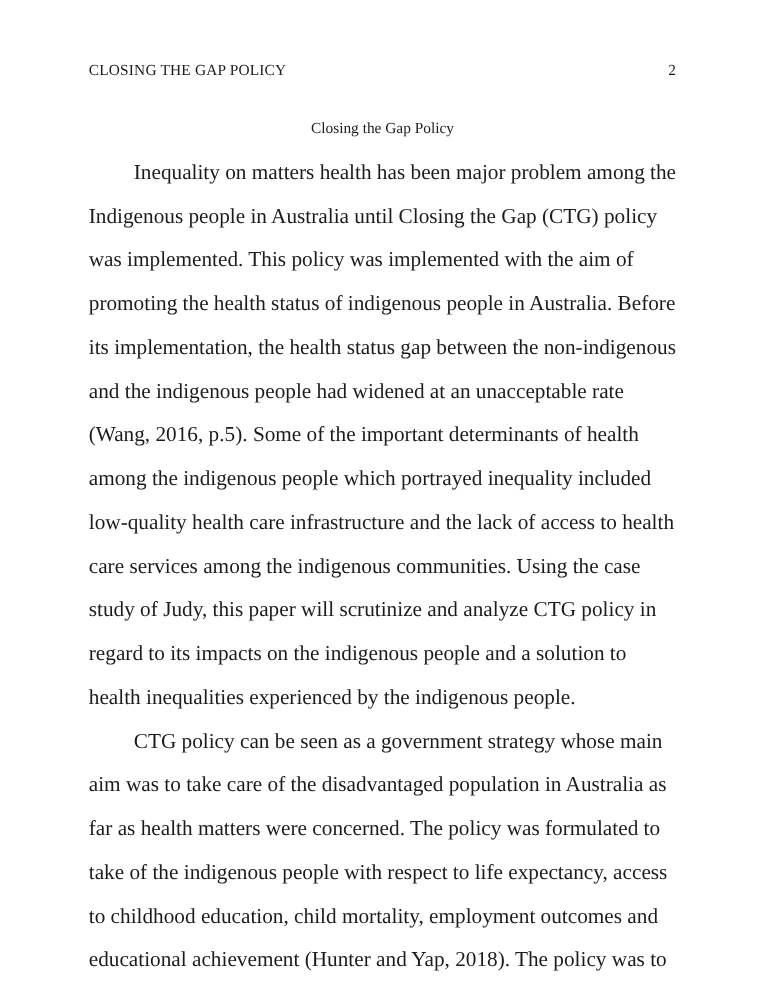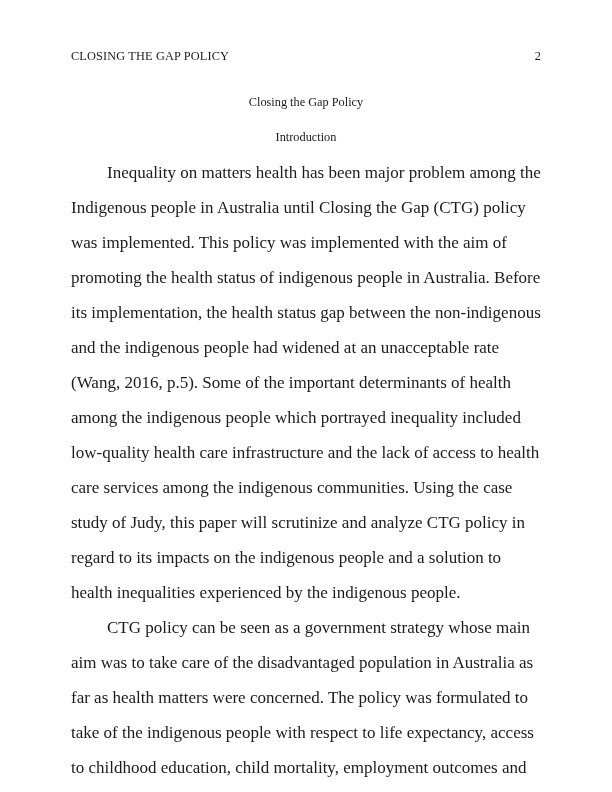--- a/index.html
+++ b/index.html
@@ -73,21 +73,20 @@
 
   <div class="running-head">
     <span class="running-head-title">CLOSING THE GAP POLICY</span>
     <span class="page-number">2</span>
   </div>
 
   <div class="doc-body">
 
     <h1 class="title">Closing the Gap Policy</h1>
 
-    <h2 class="section-heading">Introduction</h2>
 
     <p class="para">Inequality on matters health has been major problem among the Indigenous people in Australia until Closing the Gap (CTG) policy was implemented. This policy was implemented with the aim of promoting the health status of indigenous people in Australia. Before its implementation, the health status gap between the non-indigenous and the indigenous people had widened at an unacceptable rate (Wang, 2016, p.5). Some of the important determinants of health among the indigenous people which portrayed inequality included low-quality health care infrastructure and the lack of access to health care services among the indigenous communities. Using the case study of Judy, this paper will scrutinize and analyze CTG policy in regard to its impacts on the indigenous people and a solution to health inequalities experienced by the indigenous people.</p>
 
     <p class="para">CTG policy can be seen as a government strategy whose main aim was to take care of the disadvantaged population in Australia as far as health matters were concerned. The policy was formulated to take of the indigenous people with respect to life expectancy, access to childhood education, child mortality, employment outcomes and educational achievement (Hunter and Yap, 2018). The policy was to act as a government’s commitment to ensure there is equality among the indigenous people on matters health (Jordan, 2018). This policy was a response to social justice report which had been drafted earlier before Close the Gap social justice campaign. Later on, both the government and indigenous people entered into an agreement to work together towards equality in health status.</p>
 
   </div>
 
 </div>
 
 </body></html>

